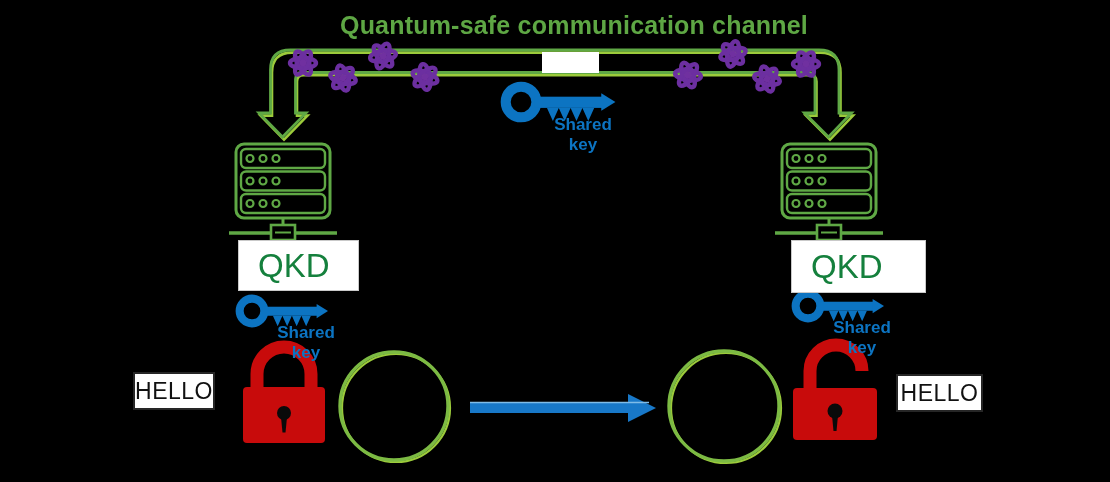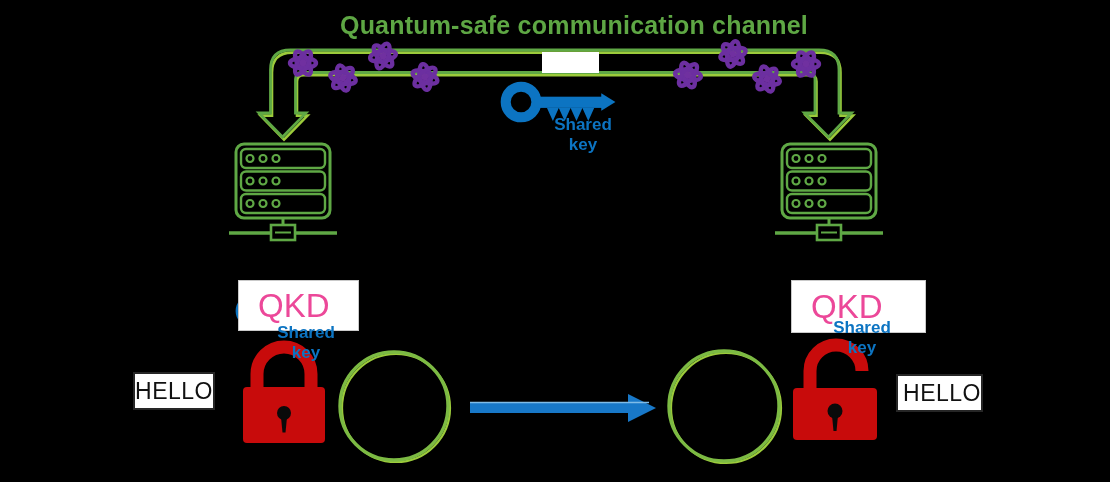--- a/index.html
+++ b/index.html
@@ -9,27 +9,27 @@
   }
   .abs{position:absolute;}
   .art{position:absolute;left:0;top:0;}
   .title{
     left:296px;top:11px;width:556px;height:30px;text-align:center;
     font-size:25px;font-weight:600;color:#5EA744;letter-spacing:0.2px;
   }
   .qkd-box{
     background:#fff;border:1px solid #c9c9c9;box-sizing:border-box;
     display:flex;align-items:center;
-    font-size:33px;color:#ec4899;padding-left:19px;font-weight:400;margin-top:40px;
+    font-size:33px;color:#15803d;padding-left:19px;font-weight:400;
   }
   .qkd-left{left:238px;top:240px;width:121px;height:51px;}
   .qkd-right{left:791px;top:240px;width:135px;height:53px;}
   .hello-box{
     background:#fff;border:2px solid #262626;box-sizing:border-box;
-    display:flex;align-items:center;justify-content:flex-end;
+    display:flex;align-items:center;justify-content:center;
     font-size:23px;font-weight:500;color:#111;letter-spacing:0.5px;
   }
   .hello-left{left:133px;top:372px;width:82px;height:38px;}
   .hello-right{left:896px;top:374px;width:87px;height:38px;}
   .sharedkey-label{
     color:#0C74C2;font-size:17px;font-weight:700;text-align:center;
   }
   .sk-top{left:540px;top:115px;width:86px;}
   .sk-left{left:263px;top:323px;width:86px;}
   .sk-right{left:819px;top:318px;width:86px;}

